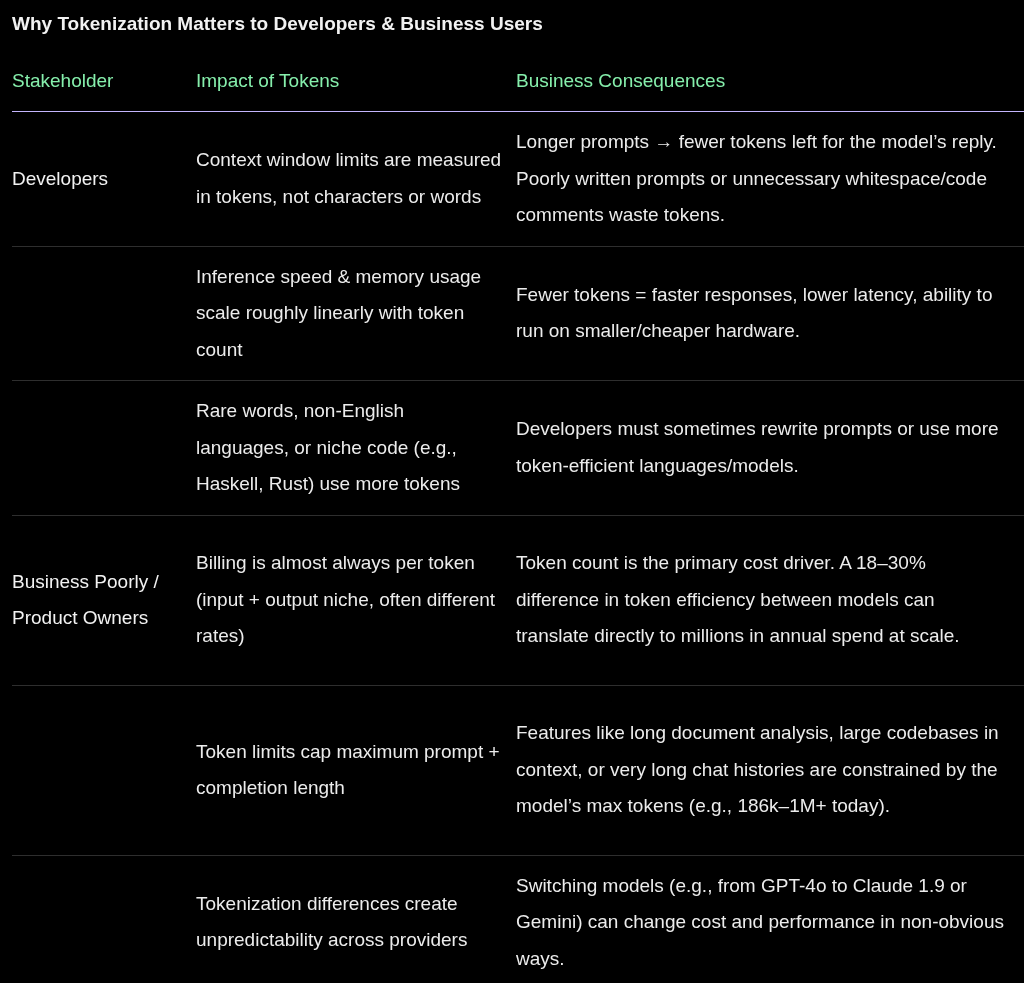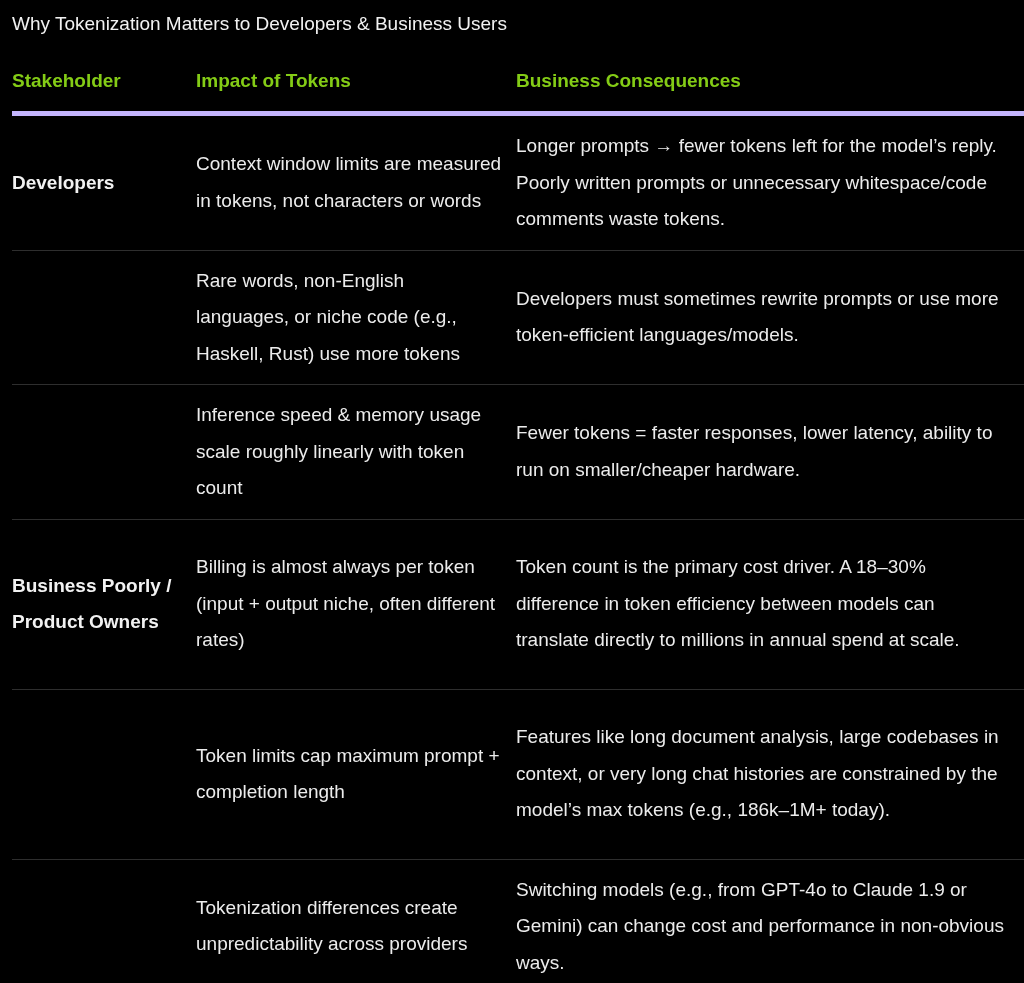--- a/index.html
+++ b/index.html
@@ -13,56 +13,56 @@
     overflow: hidden;
     color: #ececec;
     font-family: "Liberation Sans", "DejaVu Sans", sans-serif;
     font-size: 19px;
     line-height: 36px;
   }
   .title {
     position: absolute;
     left: 12px;
     top: 6px;
-    font-weight: normal;
+    font-weight: bold;
     font-size: 19px;
     line-height: 36px;
     color: #f2f2f2;
   }
   table {
     position: absolute;
     left: 12px;
     top: 63px;
     width: 1012px;
     border-collapse: collapse;
     table-layout: fixed;
   }
   col.c1 { width: 184px; }
   col.c2 { width: 320px; }
   col.c3 { width: 508px; }
   th {
     text-align: left;
-    font-weight: bold;
-    color: #84cc16;
+    font-weight: normal;
+    color: #86efac;
     font-size: 19px;
     line-height: 36px;
     padding: 0 0 12px 0;
     vertical-align: top;
-    border-bottom: 5px solid #c4b5fd;
+    border-bottom: 1px solid #c4b5fd;
   }
   td {
     vertical-align: middle;
     padding: 12px 0 12px 0;
     border-bottom: 1px solid #2e2e2e;
     color: #ececec;
     font-size: 19px;
     line-height: 36.5px;
   }
   td.stake {
-    font-weight: bold;
+    font-weight: normal;
     color: #f2f2f2;
   }
   tr:last-child td { border-bottom: none; }
   td .cell { padding-right: 14px; }
 </style>
 </head>
 <body>
 
 <div class="title">Why Tokenization Matters to Developers &amp; Business Users</div>
 
@@ -84,40 +84,40 @@
       <td class="stake">
           <div class="cell">Developers</div>
         </td>
       <td>
           <div class="cell">Context window limits are measured in tokens, not characters or words</div>
         </td>
       <td>
           <div class="cell">Longer prompts → fewer tokens left for the model’s reply. Poorly written prompts or unnecessary whitespace/code comments waste tokens.</div>
         </td>
     </tr>
+    <tr style="height:133px">
+      <td class="stake">
+          <div class="cell"></div>
+        </td>
+      <td>
+          <div class="cell">Inference speed &amp; memory usage scale roughly linearly with token count</div>
+        </td>
+      <td>
+          <div class="cell">Fewer tokens = faster responses, lower latency, ability to run on smaller/cheaper hardware.</div>
+        </td>
+    </tr>
     <tr style="height:134px">
       <td class="stake">
           <div class="cell"></div>
         </td>
       <td>
           <div class="cell">Rare words, non-English languages, or niche code (e.g., Haskell, Rust) use more tokens</div>
         </td>
       <td>
           <div class="cell">Developers must sometimes rewrite prompts or use more token-efficient languages/models.</div>
-        </td>
-    </tr>
-    <tr style="height:133px">
-      <td class="stake">
-          <div class="cell"></div>
-        </td>
-      <td>
-          <div class="cell">Inference speed &amp; memory usage scale roughly linearly with token count</div>
-        </td>
-      <td>
-          <div class="cell">Fewer tokens = faster responses, lower latency, ability to run on smaller/cheaper hardware.</div>
         </td>
     </tr>
     <tr style="height:170px">
       <td class="stake">
           <div class="cell">Business Poorly / Product Owners</div>
         </td>
       <td>
           <div class="cell">Billing is almost always per token (input + output niche, often different rates)</div>
         </td>
       <td>

